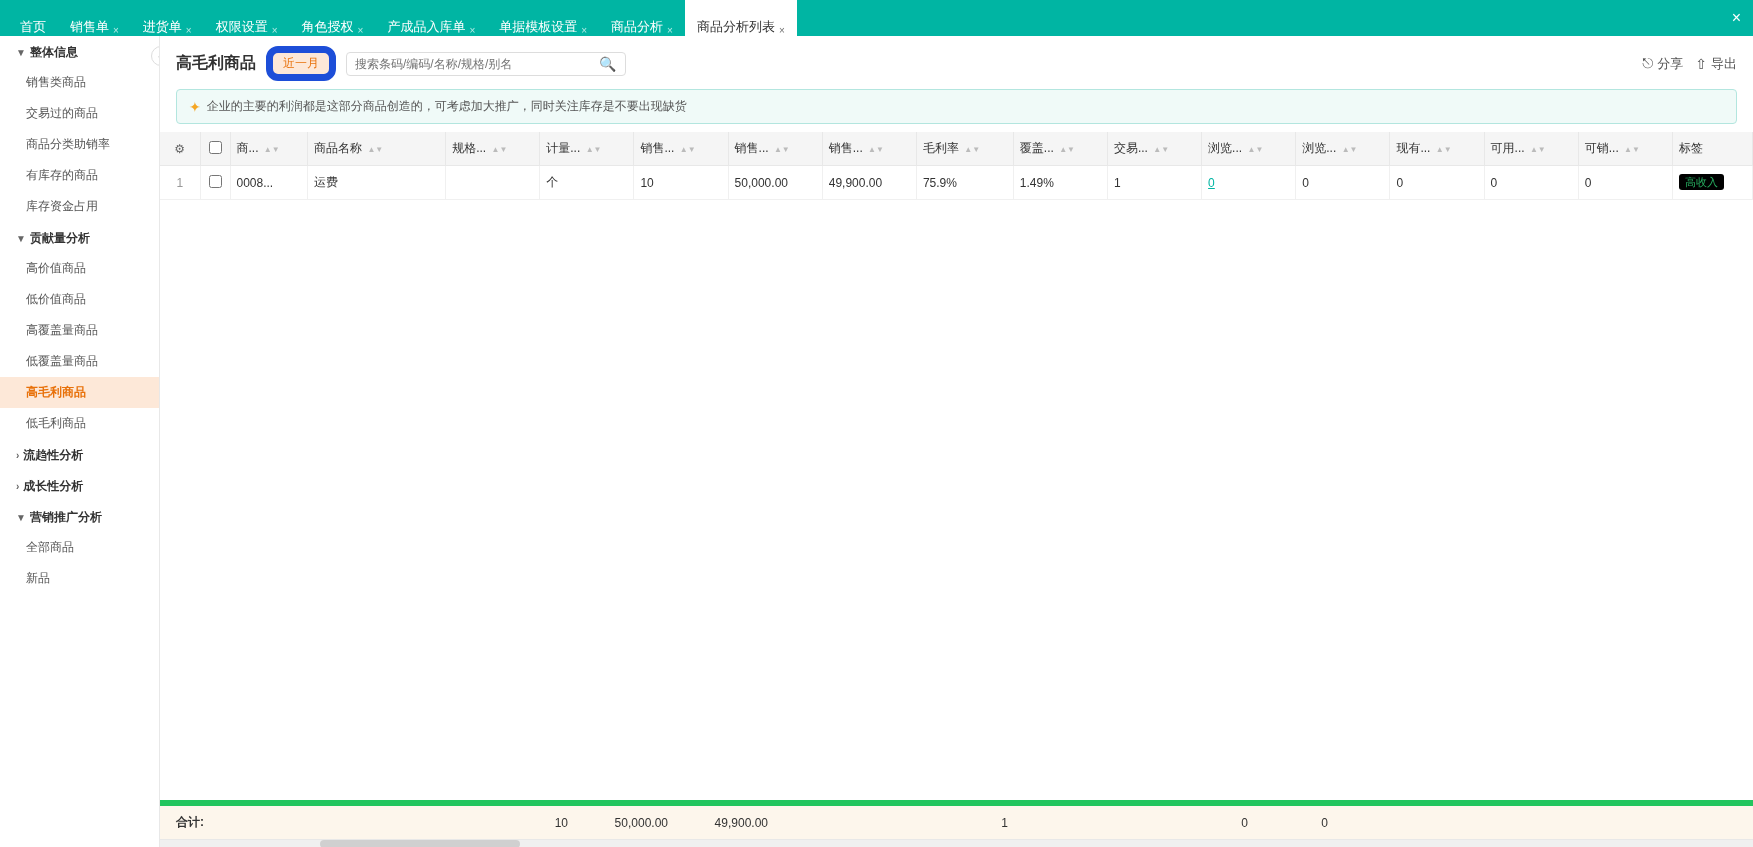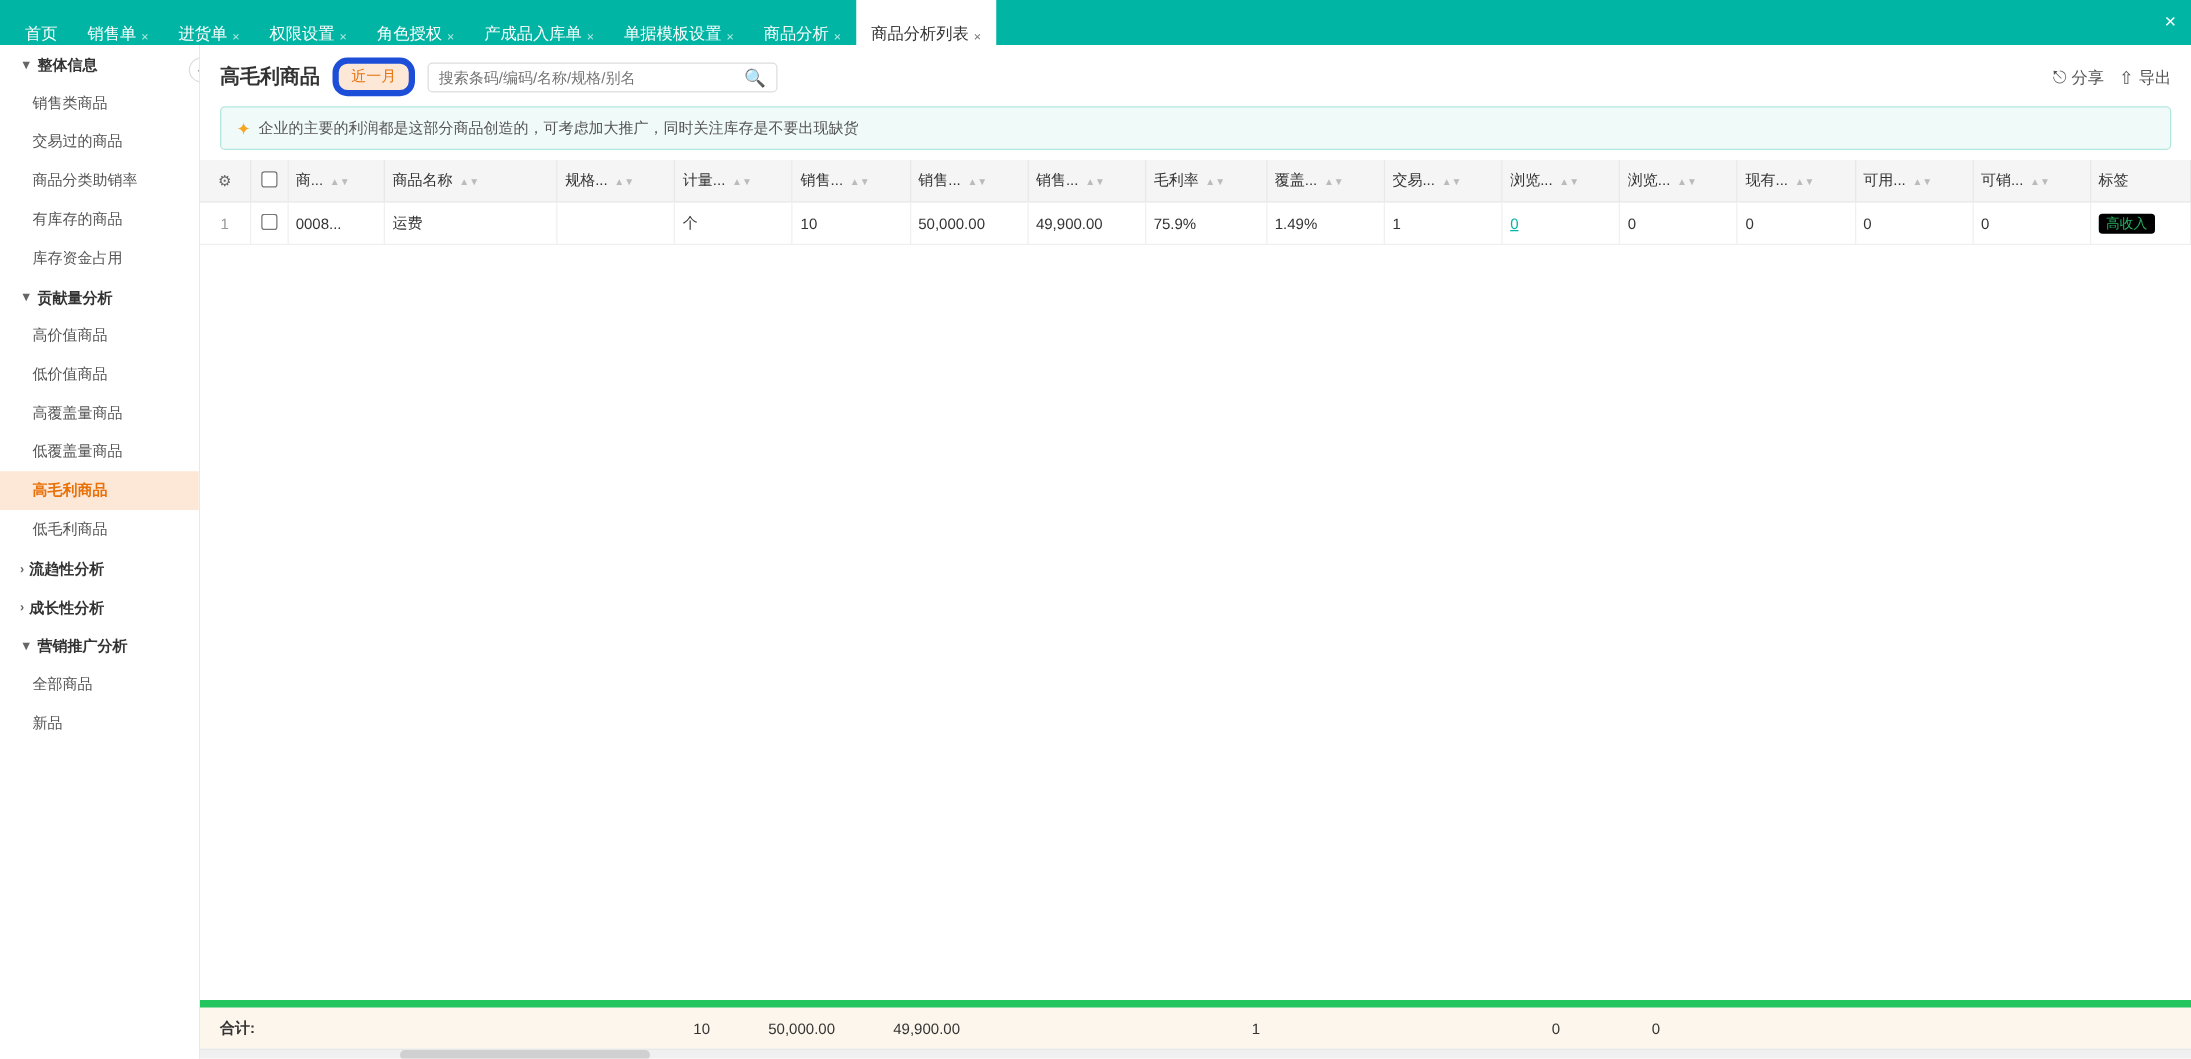--- a/index.html
+++ b/index.html
@@ -127,21 +127,21 @@
       border-bottom: none;
     }
     .content-title {
       font-size: 16px;
       font-weight: bold;
       color: #333;
     }
     .time-filter-btn {
       background: #fde8d8;
       color: #e8710a;
-      border: 5px solid #1d4ed8;
+      border: 7px solid #1d4ed8;
       border-radius: 12px;
       padding: 2px 10px;
       font-size: 12px;
       cursor: pointer;
     }
     .search-box {
       display: flex;
       align-items: center;
       border: 1px solid #ddd;
       border-radius: 4px;

